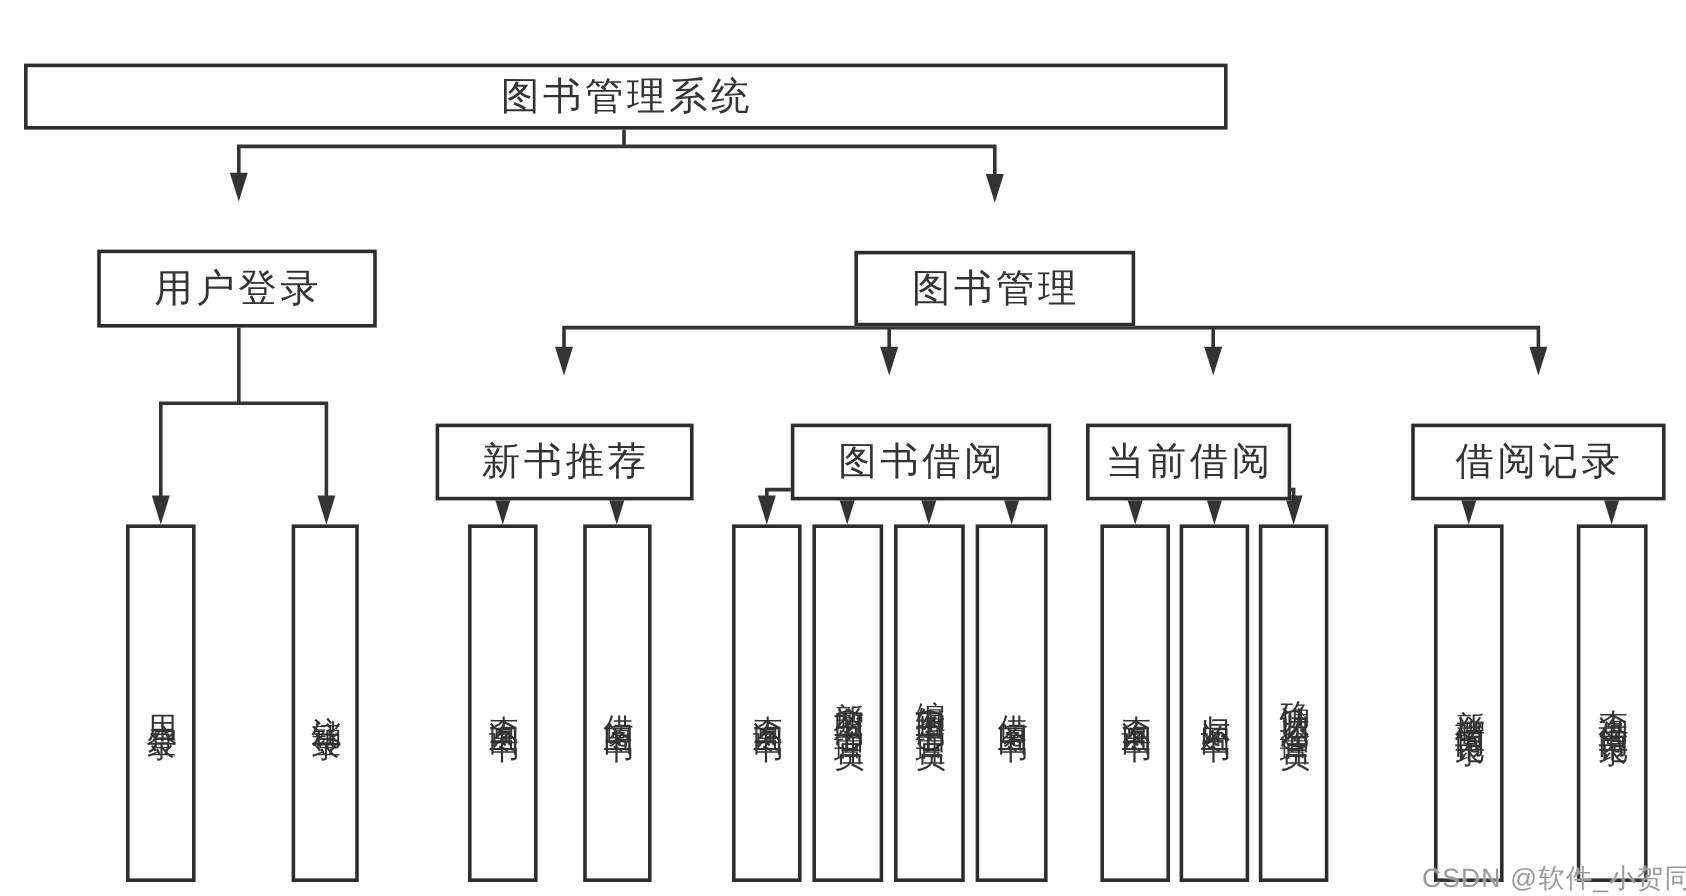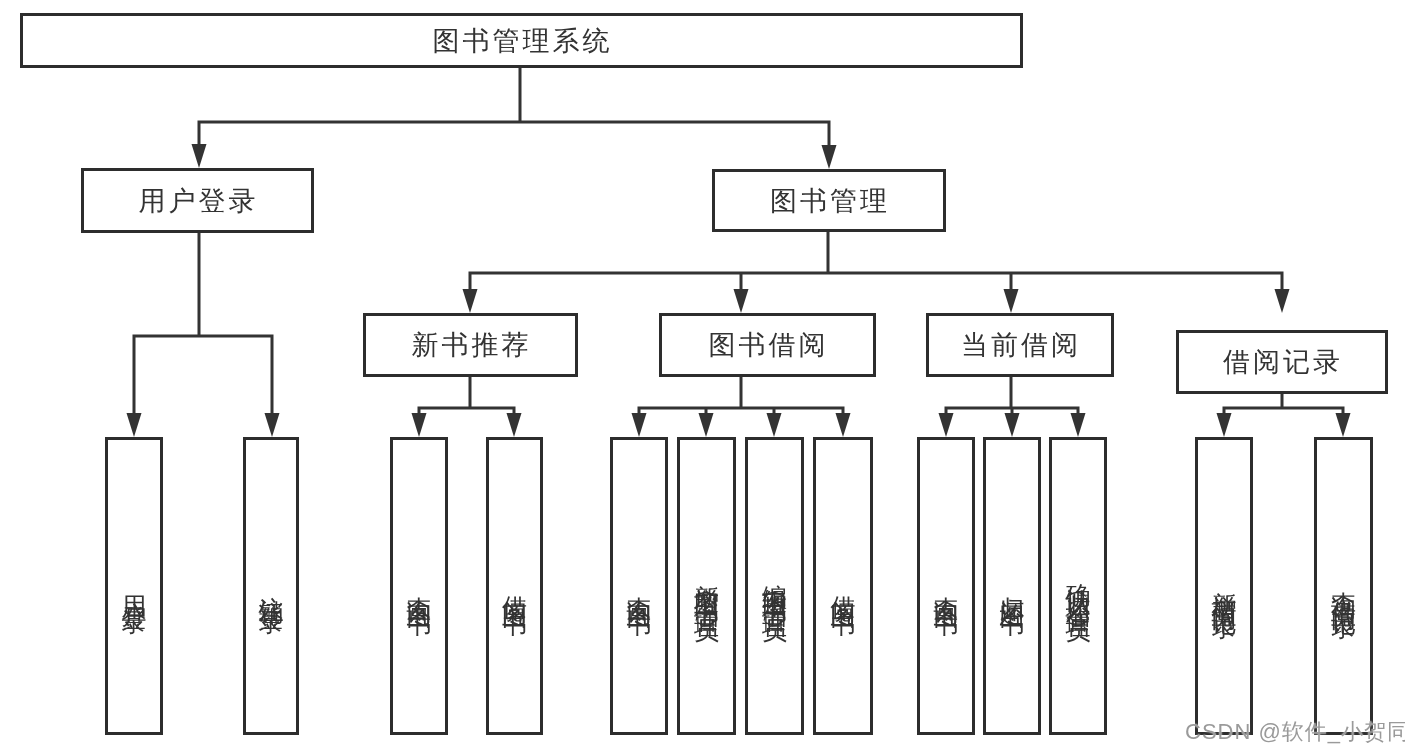--- a/index.html
+++ b/index.html
@@ -16,21 +16,21 @@
   .box{
     position:absolute;
     box-sizing:border-box;
     background:#ffffff;
     border:3px solid #2d2d2d;
     display:flex;
     align-items:center;
     justify-content:center;
     z-index:2;
   }
-  .h-box{font-size:27px;letter-spacing:3px;}
+  .h-box{font-size:32px;letter-spacing:3px;margin-top:40px;}
   .h-box span{transform:translateX(1px);}
   .v-box{
     writing-mode:vertical-rl;
     font-size:25px;
     letter-spacing:5px;
     line-height:1;
   }
   .watermark{
     position:absolute;
     left:1185px;top:717px;
@@ -96,24 +96,24 @@
   <div class="box h-box" style="left:363px;top:313px;width:215px;height:64px">
     <span>新书推荐</span>
   </div>
 
   <div class="box h-box" style="left:712px;top:169px;width:234px;height:63px">
     <span>图书管理</span>
   </div>
   <div class="box h-box" style="left:659px;top:313px;width:217px;height:64px">
     <span>图书借阅</span>
   </div>
-  <div class="box h-box" style="left:926px;top:313px;width:188px;height:64px">
+  <div class="box h-box" style="left:905px;top:313px;width:171px;height:64px">
     <span>当前借阅</span>
   </div>
-  <div class="box h-box" style="left:1176px;top:330px;width:212px;height:64px">
+  <div class="box h-box" style="left:1176px;top:313px;width:212px;height:64px">
     <span>借阅记录</span>
   </div>
 
   <div class="box v-box" style="left:105px;top:437px;width:58px;height:298px">
     <span>用户登录</span>
   </div>
   <div class="box v-box" style="left:243px;top:437px;width:56px;height:298px">
     <span>注销登录</span>
   </div>
 

